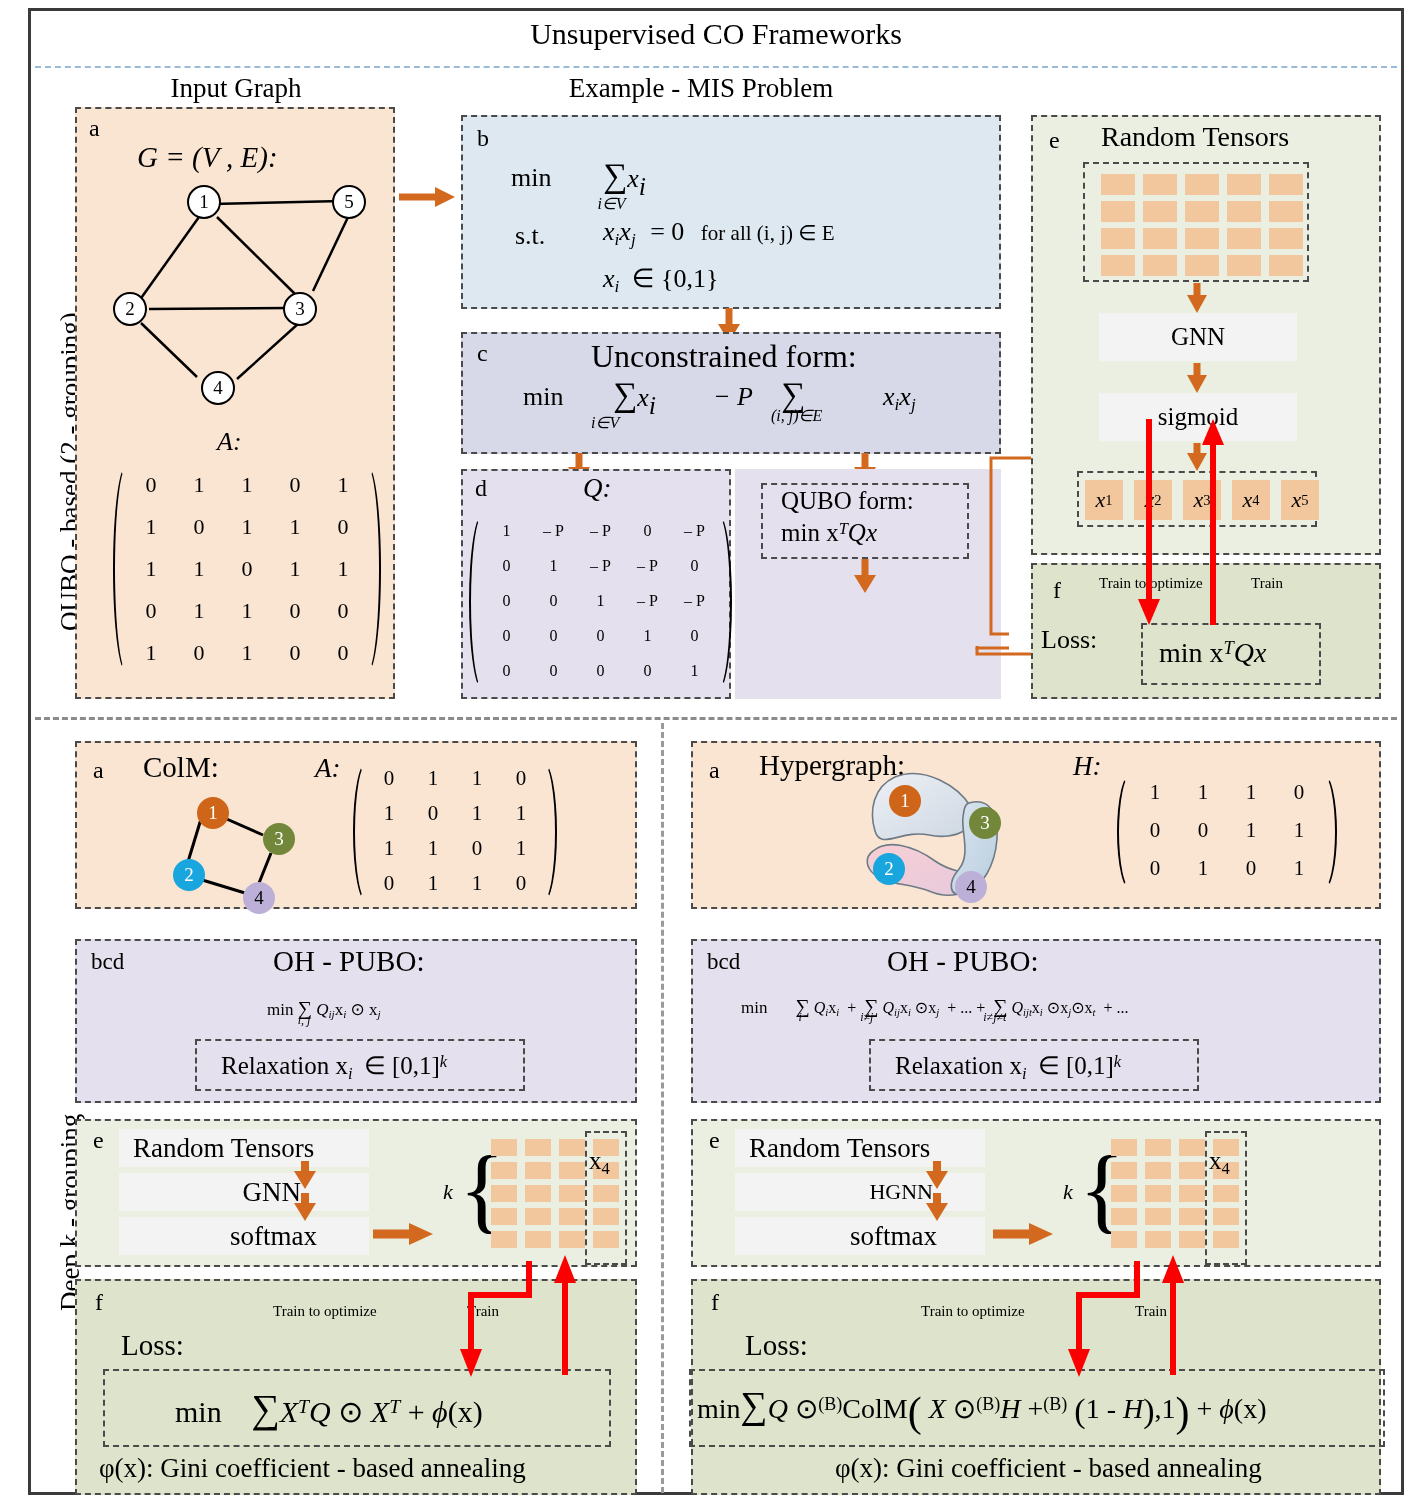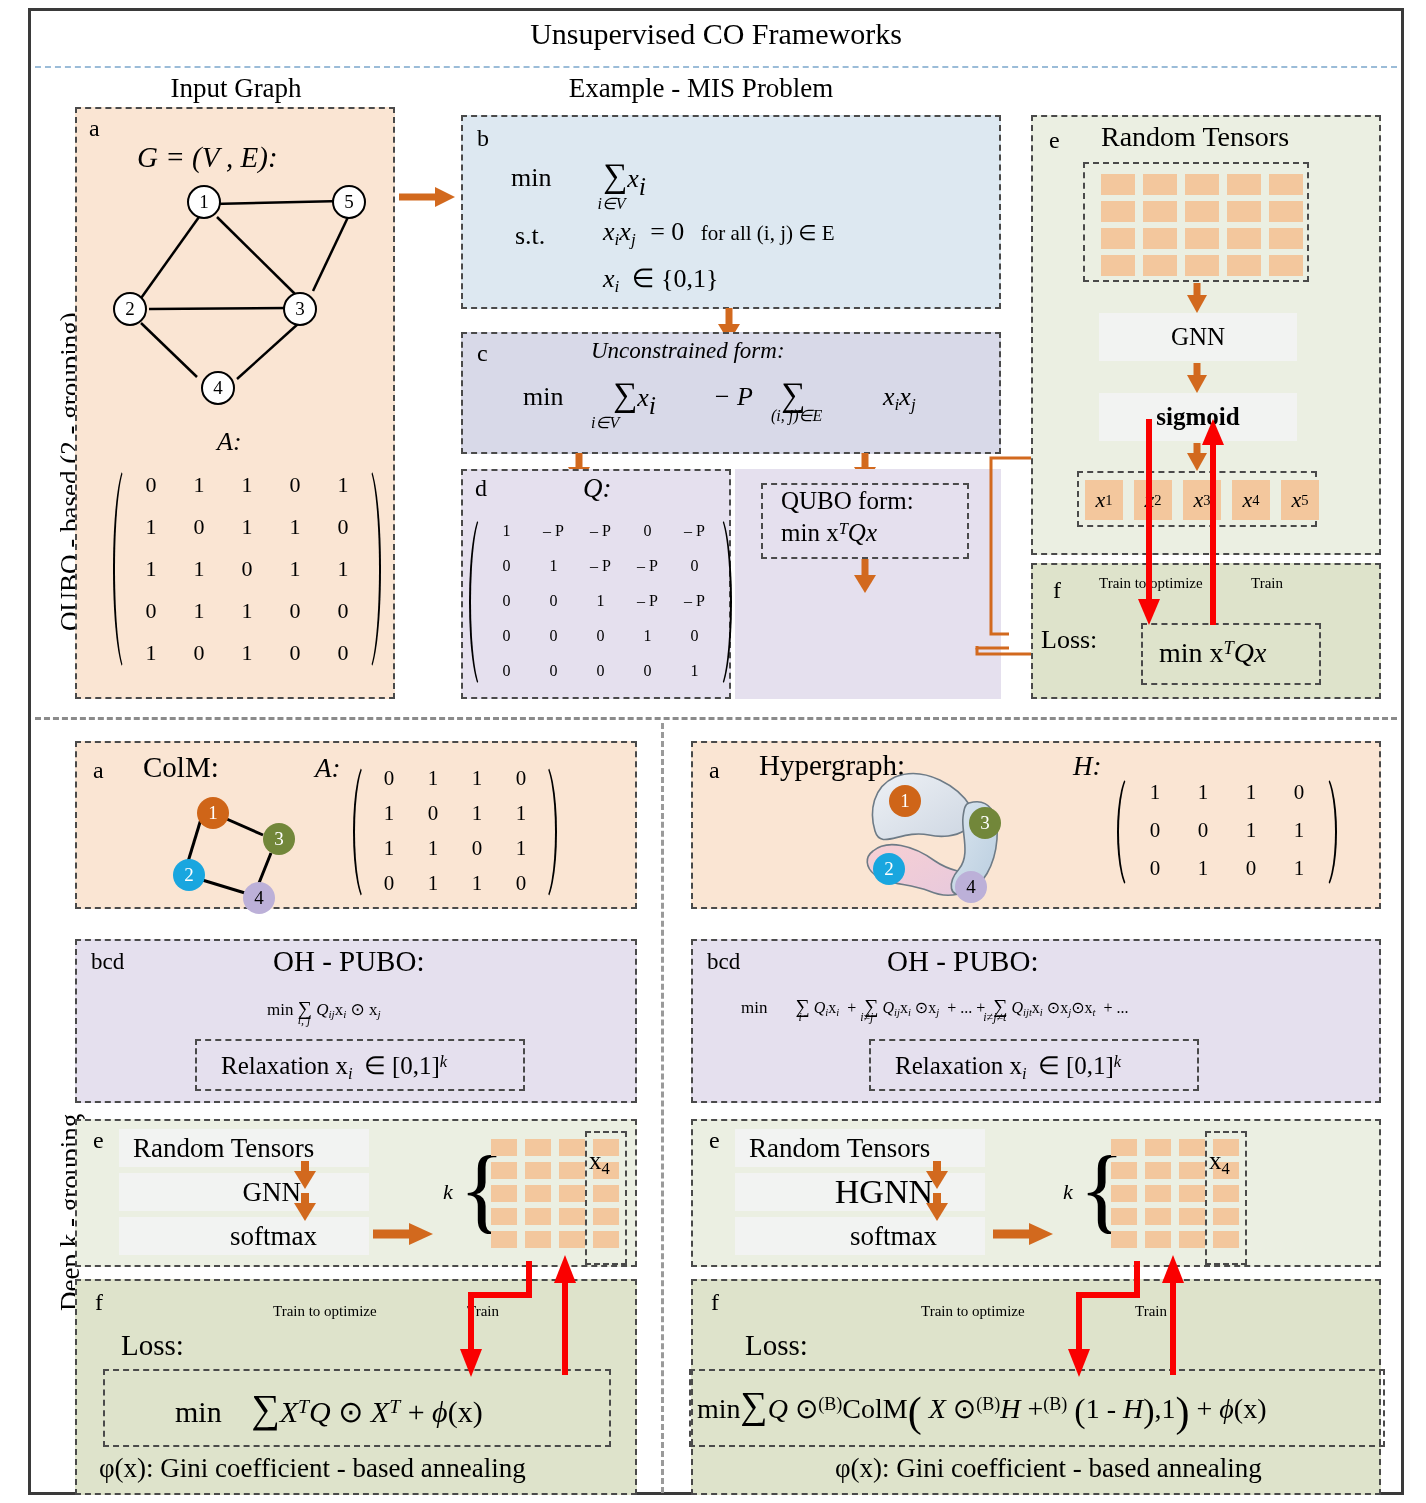--- a/index.html
+++ b/index.html
@@ -195,21 +195,21 @@
     </div>
   </div>
 
   <svg class="arrowsvg" style="left:684px; top:297px; width:28px; height:34px;">
     <line x1="14" y1="0" x2="14" y2="18" stroke="#d2691e" stroke-width="7"></line>
     <polygon points="3,16 14,34 25,16" fill="#d2691e"></polygon>
   </svg>
 
   <div class="panel p-purple" style="left:430px; top:321px; width:540px; height:122px;">
     <div class="tag" style="left:14px; top:6px;">c</div>
-    <div class="ttl" style="left:128px; top:4px; font-size:23px;font-style:italic;">Unconstrained form:</div>
+    <div class="ttl" style="left:128px; top:4px; font-size:32px;">Unconstrained form:</div>
     <div class="txt" style="left:60px; top:48px; font-size:26px;">min</div>
     <div style="position:absolute; left:150px; top:42px;">
       <span style="font-size:34px;">∑</span><span class="mathi" style="font-size:26px;">x</span><span class="mathi sub" style="font-size:26px;">i</span>
       <div class="mathi" style="font-size:16px; margin-left:-22px; margin-top:-8px;">i∈V</div>
     </div>
     <div class="mathi" style="position:absolute; left:250px; top:48px; font-size:26px;">− P</div>
     <div style="position:absolute; left:318px; top:42px;">
       <span style="font-size:34px;">∑</span>
       <div class="mathi" style="font-size:16px; margin-left:-10px; margin-top:-8px;">(i, j)∈E</div>
     </div>
@@ -319,21 +319,21 @@
       <polygon points="2,12 12,30 22,12" fill="#d2691e"></polygon>
     </svg>
 
     <div class="lightbar" style="left:66px; top:196px; width:198px; height:48px;">GNN</div>
 
     <svg class="arrowsvg" style="left:152px; top:246px; width:24px; height:30px;">
       <line x1="12" y1="0" x2="12" y2="14" stroke="#d2691e" stroke-width="7"></line>
       <polygon points="2,12 12,30 22,12" fill="#d2691e"></polygon>
     </svg>
 
-    <div class="lightbar" style="left:66px; top:276px; width:198px; height:48px;font-weight:bold;">sigmoid</div>
+    <div class="lightbar" style="left:66px; top:276px; width:198px; height:48px;">sigmoid</div>
 
     <svg class="arrowsvg" style="left:152px; top:326px; width:24px; height:28px;">
       <line x1="12" y1="0" x2="12" y2="12" stroke="#d2691e" stroke-width="7"></line>
       <polygon points="2,10 12,28 22,10" fill="#d2691e"></polygon>
     </svg>
 
     <div class="dashbox" style="left:44px; top:354px; width:240px; height:56px;">
       <div id="outvars-top" style="position:absolute; left:6px; top:7px; display:flex; gap:11px;">
           <div class="xbox" style="position: relative; width: 38px; height: 40px;">
             <span class="mathi">x</span>
@@ -589,21 +589,21 @@
       <div style="position:absolute; left:24px; top:10px; font-size:25px;">
         <span>Relaxation   x</span><span class="mathi sub">i</span>
         <span style="margin-left:5px;">∈ [0,1]</span><span class="mathi sup">k</span>
       </div>
     </div>
   </div>
 
   <div class="panel p-green" style="left:660px; top:1108px; width:690px; height:148px;">
     <div class="tag" style="left:16px; top:6px;">e</div>
     <div class="lightbar" style="left:42px; top:8px; width:250px; height:38px; font-size:27px; justify-content:flex-start; padding-left:14px;">Random Tensors</div>
-    <div class="lightbar" style="left:42px; top:52px; width:250px; height:38px; font-size:34px; justify-content:flex-end; padding-right:52px;">HGNN</div>
+    <div class="lightbar" style="left:42px; top:52px; width:250px; height:38px; font-size:22px; justify-content:flex-end; padding-right:52px;">HGNN</div>
     <div class="lightbar" style="left:42px; top:96px; width:250px; height:38px; font-size:27px; justify-content:flex-end; padding-right:48px;">softmax</div>
 
     <svg class="arrowsvg" style="left:232px; top:40px; width:24px; height:62px;">
       <line x1="12" y1="0" x2="12" y2="12" stroke="#d2691e" stroke-width="8"></line>
       <polygon points="1,10 12,28 23,10" fill="#d2691e"></polygon>
       <line x1="12" y1="32" x2="12" y2="44" stroke="#d2691e" stroke-width="8"></line>
       <polygon points="1,42 12,60 23,42" fill="#d2691e"></polygon>
     </svg>
 
     <svg class="arrowsvg" style="left:300px; top:100px; width:62px; height:26px;">

